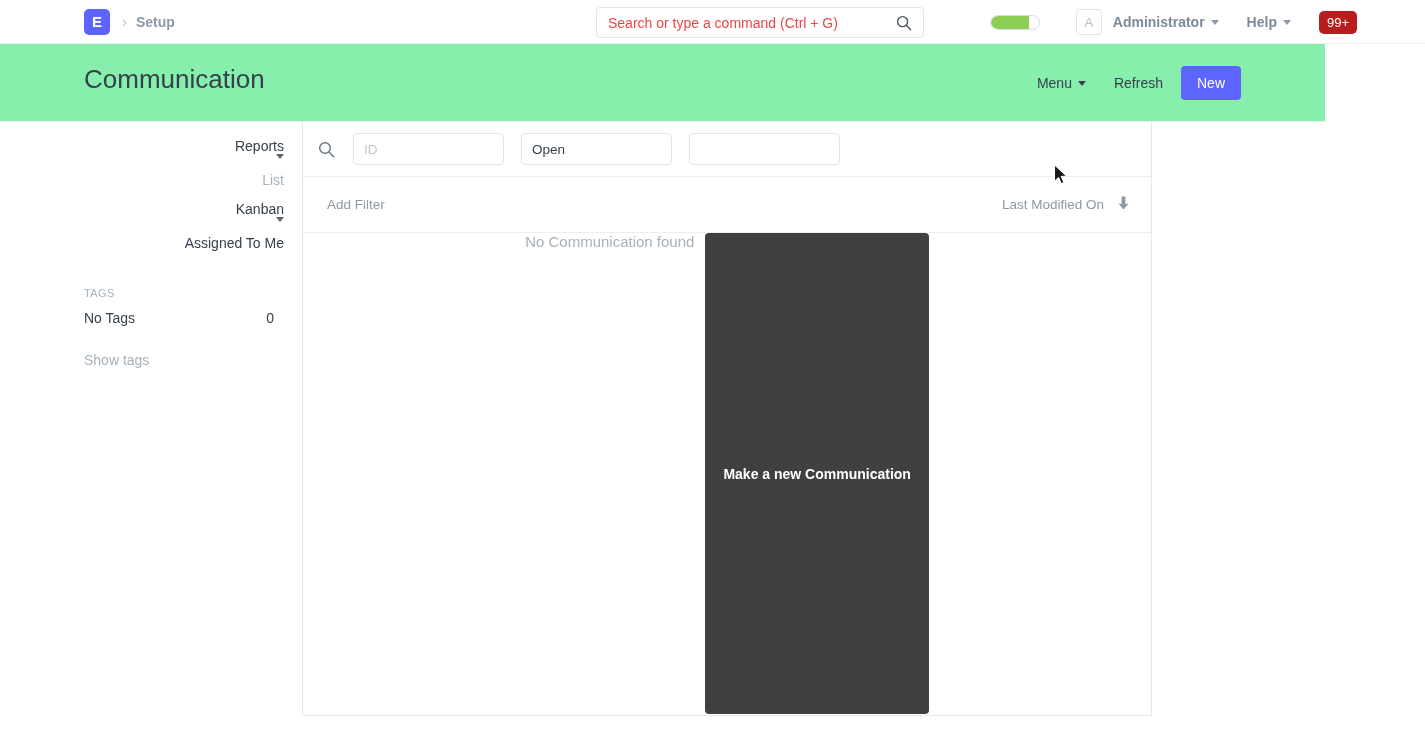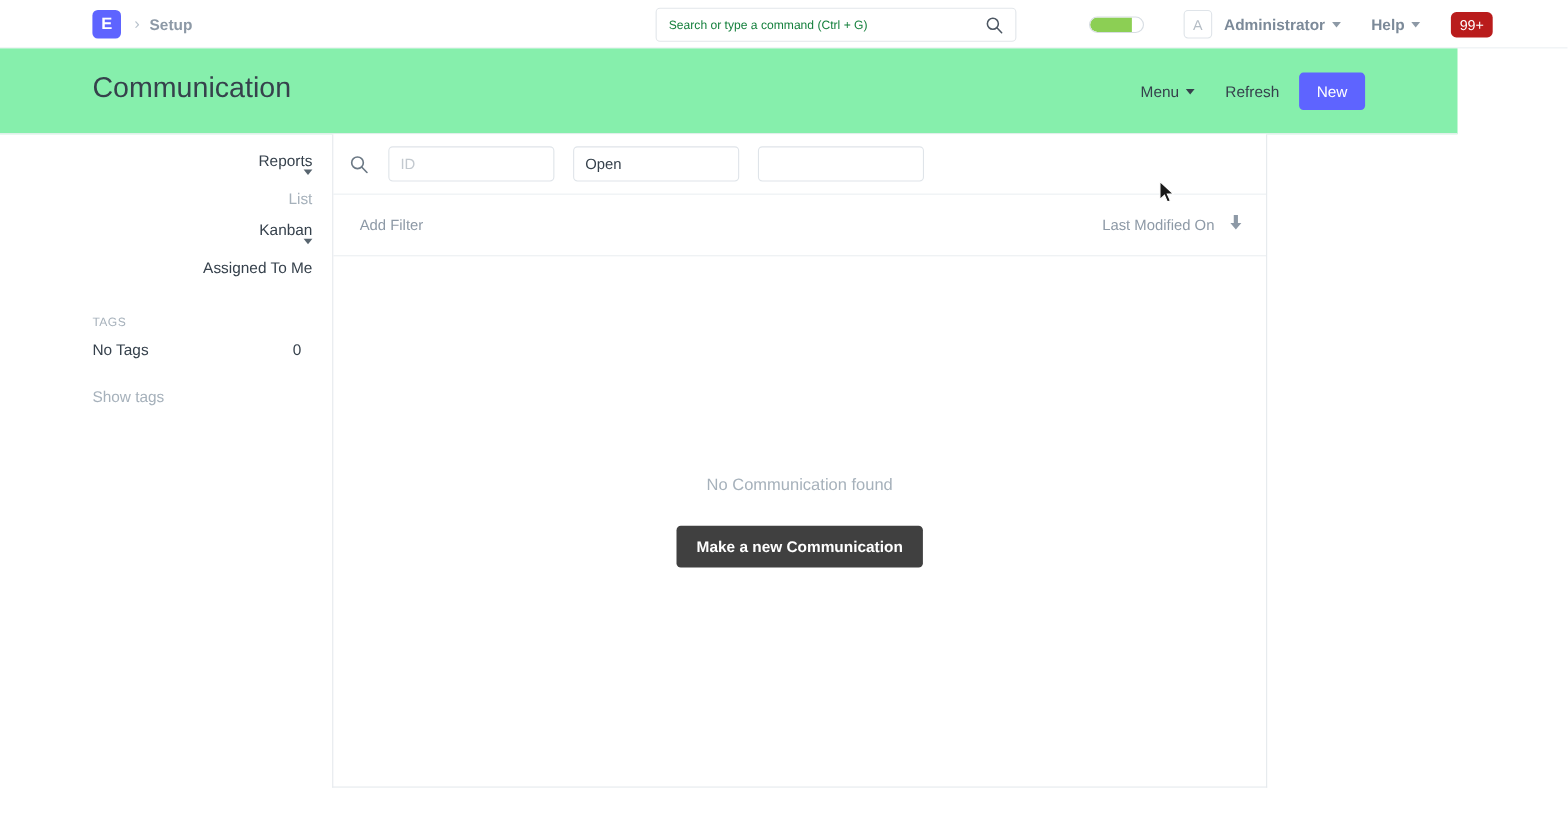--- a/index.html
+++ b/index.html
@@ -36,21 +36,21 @@
     font-size: 14px; font-weight: bold; color: #8d99a6;
   }
   #navbar-search {
     position: absolute; left: 596px; top: 7px;
     width: 328px; height: 31px;
     border: 1px solid #e2e6ea; border-radius: 4px;
     background: #fff;
     display: flex; align-items: center;
   }
   #navbar-search .ph {
-    flex: 1; padding-left: 11px; font-size: 11px; color: #15803d;
+    flex: 1; padding-left: 11px; font-size: 14px; color: #ef4444;
     white-space: nowrap; overflow: hidden;
   }
   #navbar-search .mag { margin-right: 11px; display: flex; }
   .navbar-right {
     position: absolute; right: 0; top: 0; height: 44px;
     display: flex; align-items: center;
   }
   #progress-pill {
     width: 50px; height: 15px; border-radius: 8px;
     border: 1px solid #d7dde3; background: #fff;
@@ -160,22 +160,22 @@
   #addfilter-row {
     height: 56px; border-bottom: 1px solid #ebeff2;
     display: flex; align-items: center; justify-content: space-between;
     padding: 0 20px 0 24px;
   }
   #add-filter { font-size: 13.5px; color: #8d99a6; cursor: pointer; }
   #sort-area { display: flex; align-items: center; cursor: pointer; }
   #sort-label { font-size: 13.5px; color: #8d99a6; margin-right: 12px; }
 
   #empty-state {
-    height: 481px; display: flex; flex-direction: column;
-    align-items: center; justify-content: center; gap: 11px;
+    height: 481px; display: flex; flex-direction: row;
+    justify-content: center; gap: 11px;
   }
   #empty-text { font-size: 15px; color: #a6b1bb; margin-bottom: 18px; }
   #make-new-btn {
     background: #404040; color: #fff; border: none; border-radius: 4px;
     font-size: 14px; font-weight: bold; font-family: inherit;
     padding: 11px 18px; cursor: pointer;
   }
 
   
   #cursor { position: absolute; left: 1053px; top: 164px; pointer-events: none; }

